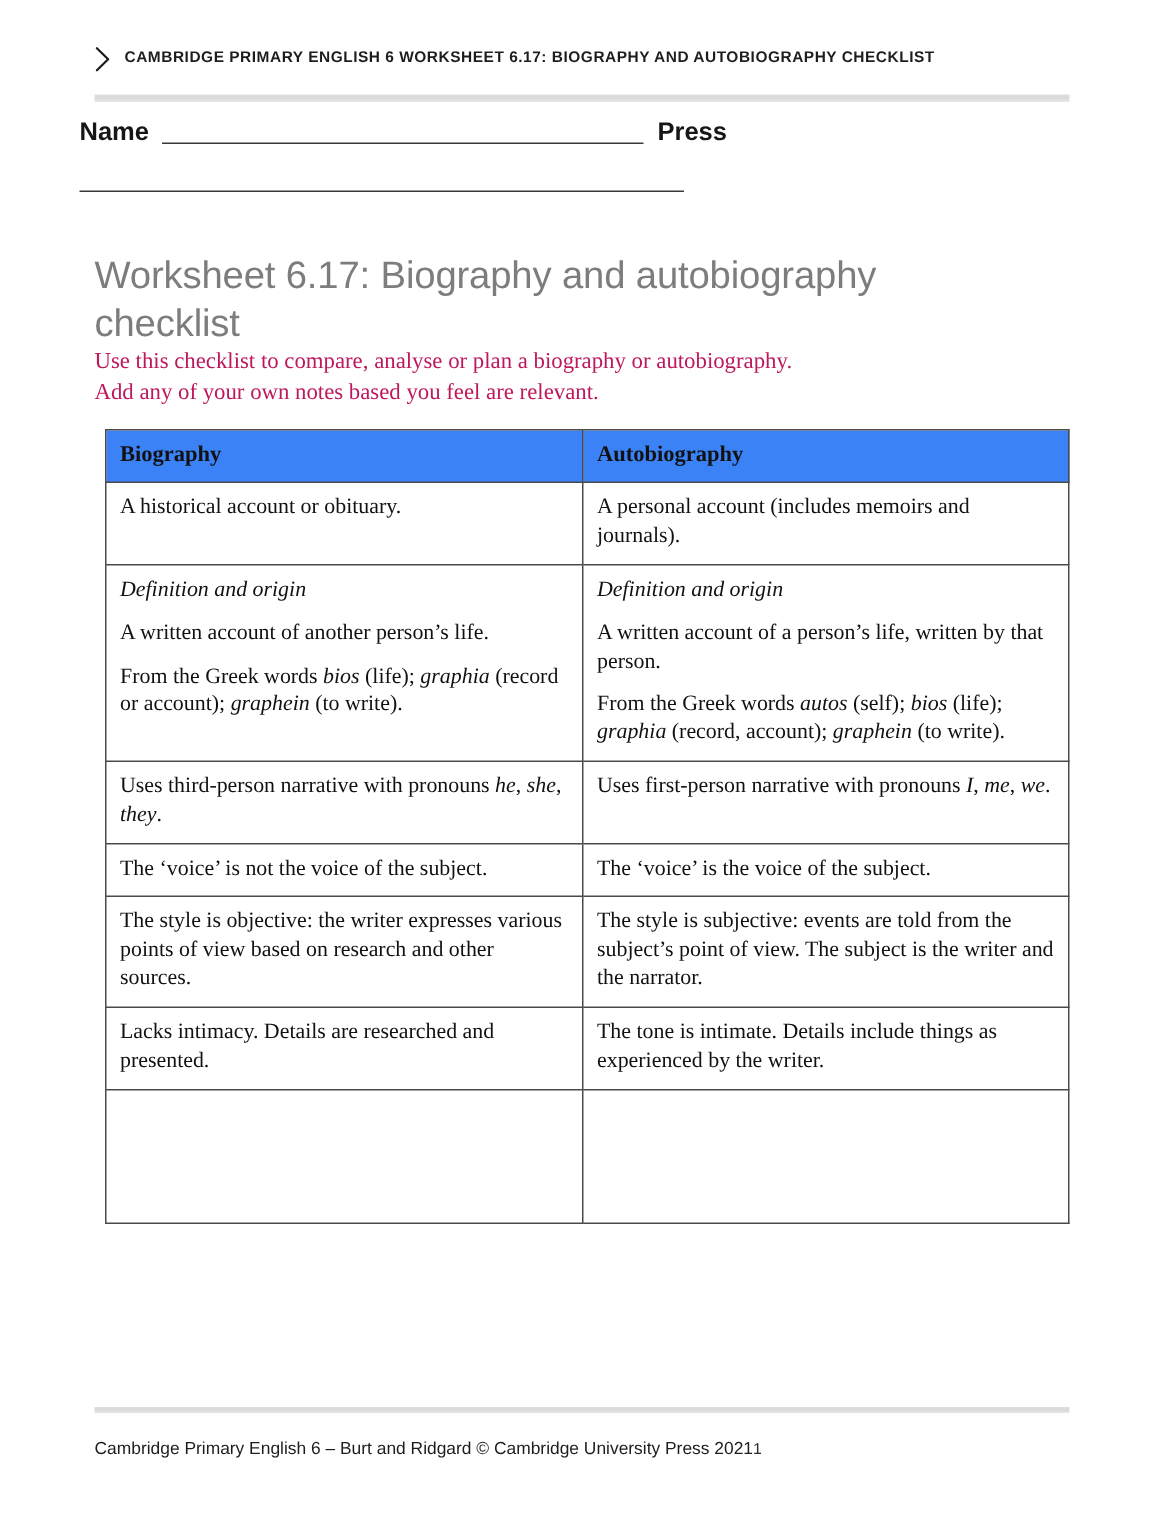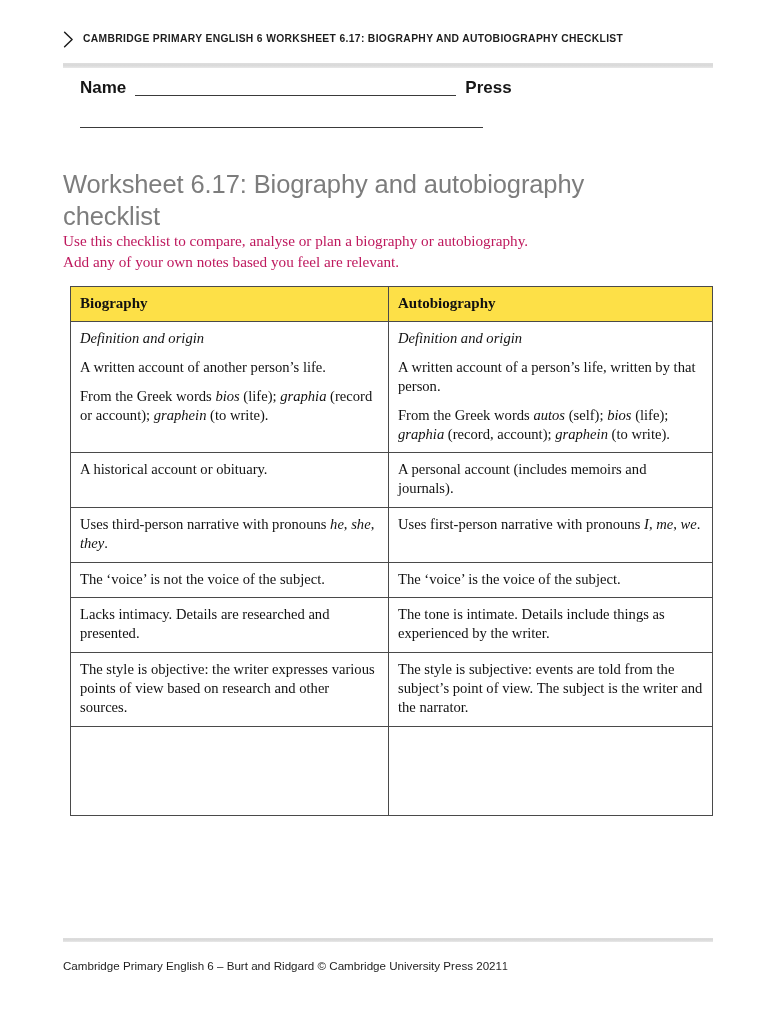--- a/index.html
+++ b/index.html
@@ -58,21 +58,21 @@
     width: 650px;
     height: 5px;
     background: linear-gradient(to bottom, #dedede 0%, #d9d9d9 45%, #e8e8e8 100%);
   }
   .rule-top { top: 63px; }
   .rule-bottom { top: 938px; height: 4px; }
 
   
   .namedate {
     position: absolute;
-    left: 80px;
+    left: 53px;
     top: 79px;
     width: 650px;
     font-family: "Liberation Sans", "DejaVu Sans", sans-serif;
     font-size: 17px;
     font-weight: 600;
     color: #161616;
     line-height: 1;
   }
   .nd-row {
     display: flex;
@@ -137,21 +137,21 @@
 
   .checklist-table th,
   .checklist-table td {
     border: 1.15px solid #4a4a4a;
     vertical-align: top;
     padding: 7px 9px 9px 9px;
     line-height: 1.29;
     text-align: left;
   }
   .checklist-table thead th {
-    background: #fde047;
+    background: #3b82f6;
     font-weight: bold;
     font-size: 15px;
     padding: 7px 9px 8px 9px;
     height: 18px;
   }
   .checklist-table td p { margin: 0; }
   .checklist-table td p + p { margin-top: 10px; }
   .checklist-table td.blank-cell { height: 72px; }
   em { font-style: italic; }
 
@@ -212,68 +212,68 @@
       </colgroup>
     <thead>
       <tr>
         <th>Biography</th>
         <th>Autobiography</th>
       </tr>
     </thead>
     <tbody>
         <tr>
           <td>
+            <p>A historical account or obituary.</p>
+          </td>
+          <td>
+            <p>A personal account (includes memoirs and journals).</p>
+          </td>
+        </tr>
+        <tr>
+          <td>
             <p><em>Definition and origin</em></p>
             <p>A written account of another person’s life.</p>
             <p>From the Greek words <em>bios</em> (life); <em>graphia</em> (record or account); <em>graphein</em> (to write).</p>
           </td>
           <td>
             <p><em>Definition and origin</em></p>
             <p>A written account of a person’s life, written by that person.</p>
             <p>From the Greek words <em>autos</em> (self); <em>bios</em> (life); <em>graphia</em> (record, account); <em>graphein</em> (to write).</p>
           </td>
         </tr>
         <tr>
           <td>
-            <p>A historical account or obituary.</p>
-          </td>
-          <td>
-            <p>A personal account (includes memoirs and journals).</p>
-          </td>
-        </tr>
-        <tr>
-          <td>
             <p>Uses third-person narrative with pronouns <em>he</em>, <em>she</em>, <em>they</em>.</p>
           </td>
           <td>
             <p>Uses first-person narrative with pronouns <em>I</em>, <em>me</em>, <em>we</em>.</p>
           </td>
         </tr>
         <tr>
           <td>
             <p>The ‘voice’ is not the voice of the subject.</p>
           </td>
           <td>
             <p>The ‘voice’ is the voice of the subject.</p>
           </td>
         </tr>
         <tr>
           <td>
+            <p>The style is objective: the writer expresses various points of view based on research and other sources.</p>
+          </td>
+          <td>
+            <p>The style is subjective: events are told from the subject’s point of view. The subject is the writer and the narrator.</p>
+          </td>
+        </tr>
+        <tr>
+          <td>
             <p>Lacks intimacy. Details are researched and presented.</p>
           </td>
           <td>
             <p>The tone is intimate. Details include things as experienced by the writer.</p>
-          </td>
-        </tr>
-        <tr>
-          <td>
-            <p>The style is objective: the writer expresses various points of view based on research and other sources.</p>
-          </td>
-          <td>
-            <p>The style is subjective: events are told from the subject’s point of view. The subject is the writer and the narrator.</p>
           </td>
         </tr>
         <tr>
           <td class="blank-cell">&nbsp;</td>
           <td class="blank-cell">&nbsp;</td>
         </tr>
       </tbody>
   </table>
 
   <div class="rule-bar rule-bottom"></div>

